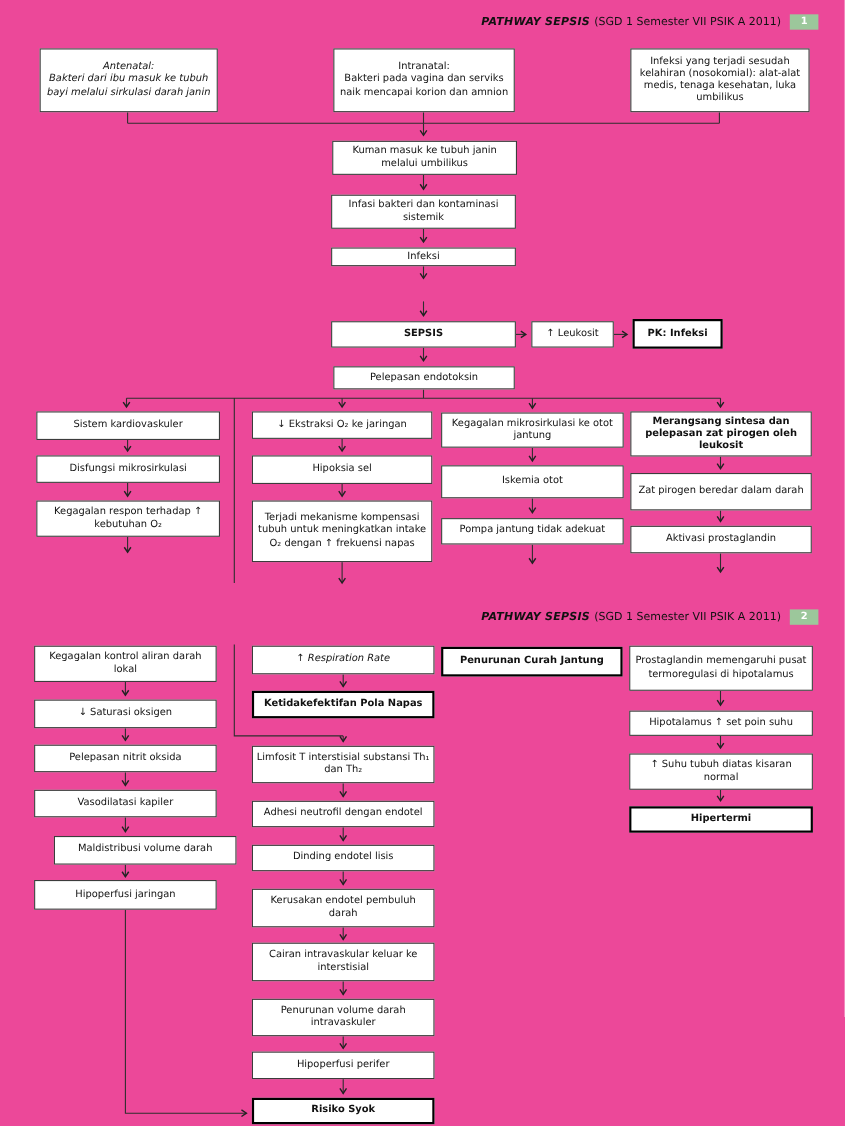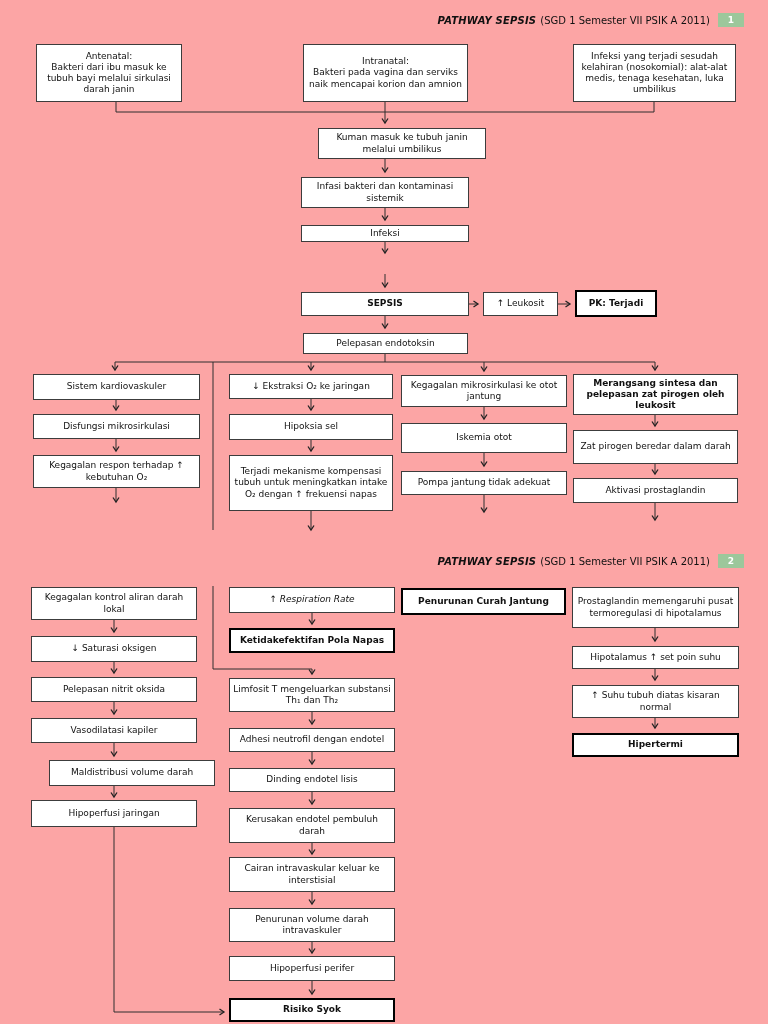--- a/index.html
+++ b/index.html
@@ -1,16 +1,16 @@
 <!DOCTYPE html>
 <html><head>
 <meta charset="utf-8">
 <style>
   html,body{margin:0;padding:0;background:#ffffff;}
-  #page{position:relative;width:768px;height:1024px;background:#fca5a5;overflow:hidden;
+  #page{position:relative;width:768px;height:1024px;background:#ec4899;overflow:hidden;
         font-family:"DejaVu Sans","Liberation Sans",sans-serif;color:#111;}
   .hdr{position:absolute;display:flex;align-items:center;justify-content:flex-end;
        right:24px;width:560px;height:16px;font-size:10px;white-space:nowrap;}
   .hdr .t1{font-weight:bold;font-style:italic;letter-spacing:0.2px;}
   .hdr .t2{margin-left:4px;}
   .badge{display:inline-block;margin-left:8px;width:26px;height:14px;line-height:14px;
          background:#9cc79b;color:#ffffff;font-size:9px;font-weight:bold;text-align:center;}
   .node{position:absolute;box-sizing:border-box;border:1px solid #3c3c3c;background:#ffffff;
         display:flex;align-items:center;justify-content:center;text-align:center;
         padding:2px 3px;font-size:9px;line-height:1.25;white-space:pre-line;}
@@ -95,34 +95,34 @@
     <span class="t2">(SGD 1 Semester VII PSIK A 2011)</span>
     <span class="badge">1</span>
   </div>
 
   <div class="hdr" style="top:553px;">
     <span class="t1">PATHWAY SEPSIS</span>
     <span class="t2">(SGD 1 Semester VII PSIK A 2011)</span>
     <span class="badge">2</span>
   </div>
 
-  <div class="node" style="left:36px;top:44px;width:146px;height:58px;">Antenatal:
+  <div class="node" style="left:36px;top:44px;width:162px;height:58px;font-style:italic;">Antenatal:
 Bakteri dari ibu masuk ke tubuh bayi melalui sirkulasi darah janin</div>
   <div class="node" style="left:303px;top:44px;width:165px;height:58px;">Intranatal:
 Bakteri pada vagina dan serviks naik mencapai korion dan amnion</div>
   <div class="node" style="left:573px;top:44px;width:163px;height:58px;">Infeksi yang terjadi sesudah kelahiran (nosokomial): alat-alat medis, tenaga kesehatan, luka umbilikus</div>
 
-  <div class="node" style="left:318px;top:128px;width:168px;height:31px;">Kuman masuk ke tubuh janin melalui umbilikus</div>
+  <div class="node" style="left:302px;top:128px;width:168px;height:31px;">Kuman masuk ke tubuh janin melalui umbilikus</div>
   <div class="node" style="left:301px;top:177px;width:168px;height:31px;">Infasi bakteri dan kontaminasi sistemik</div>
   <div class="node" style="left:301px;top:225px;width:168px;height:17px;">Infeksi</div>
   <div class="node" style="left:301px;top:257px;width:168px;height:17px;margin-top:41px;">Bakteremia dan septikemia</div>
 
   <div class="node bold" style="left:301px;top:292px;width:168px;height:24px;">SEPSIS</div>
   <div class="node" style="left:483px;top:292px;width:75px;height:24px;">↑ Leukosit</div>
-  <div class="node thick" style="left:575px;top:290px;width:82px;height:27px;">PK: Terjadi</div>
+  <div class="node thick" style="left:575px;top:290px;width:82px;height:27px;">PK: Infeksi</div>
   <div class="node" style="left:303px;top:333px;width:165px;height:21px;">Pelepasan endotoksin</div>
 
   <div class="node" style="left:33px;top:374px;width:167px;height:26px;">Sistem kardiovaskuler</div>
   <div class="node" style="left:33px;top:414px;width:167px;height:25px;">Disfungsi mikrosirkulasi</div>
   <div class="node" style="left:33px;top:455px;width:167px;height:33px;">Kegagalan respon terhadap ↑ kebutuhan O₂</div>
 
   <div class="node" style="left:229px;top:374px;width:164px;height:25px;">↓ Ekstraksi O₂ ke jaringan</div>
   <div class="node" style="left:229px;top:414px;width:164px;height:26px;">Hipoksia sel</div>
   <div class="node" style="left:229px;top:455px;width:164px;height:56px;">Terjadi mekanisme kompensasi tubuh untuk meningkatkan intake O₂ dengan ↑ frekuensi napas</div>
 
@@ -136,21 +136,21 @@
 
   <div class="node" style="left:31px;top:587px;width:166px;height:33px;">Kegagalan kontrol aliran darah lokal</div>
   <div class="node" style="left:31px;top:636px;width:166px;height:26px;">↓ Saturasi oksigen</div>
   <div class="node" style="left:31px;top:677px;width:166px;height:25px;">Pelepasan nitrit oksida</div>
   <div class="node" style="left:31px;top:718px;width:166px;height:25px;">Vasodilatasi kapiler</div>
   <div class="node" style="left:49px;top:760px;width:166px;height:26px;">Maldistribusi volume darah</div>
   <div class="node" style="left:31px;top:800px;width:166px;height:27px;">Hipoperfusi jaringan</div>
 
   <div class="node italic" style="left:229px;top:587px;width:166px;height:26px;">↑ Respiration Rate</div>
   <div class="node thick" style="left:229px;top:628px;width:166px;height:25px;">Ketidakefektifan Pola Napas</div>
-  <div class="node" style="left:229px;top:678px;width:166px;height:34px;">Limfosit T mengeluarkan substansi Th₁ dan Th₂</div>
+  <div class="node" style="left:229px;top:678px;width:166px;height:34px;">Limfosit T interstisial substansi Th₁ dan Th₂</div>
   <div class="node" style="left:229px;top:728px;width:166px;height:24px;">Adhesi neutrofil dengan endotel</div>
   <div class="node" style="left:229px;top:768px;width:166px;height:24px;">Dinding endotel lisis</div>
   <div class="node" style="left:229px;top:808px;width:166px;height:35px;">Kerusakan endotel pembuluh darah</div>
   <div class="node" style="left:229px;top:857px;width:166px;height:35px;">Cairan intravaskular keluar ke interstisial</div>
   <div class="node" style="left:229px;top:908px;width:166px;height:34px;">Penurunan volume darah intravaskuler</div>
   <div class="node" style="left:229px;top:956px;width:166px;height:25px;">Hipoperfusi perifer</div>
   <div class="node thick" style="left:229px;top:998px;width:166px;height:24px;">Risiko Syok</div>
 
   <div class="node thick" style="left:401px;top:588px;width:165px;height:27px;">Penurunan Curah Jantung</div>
 

